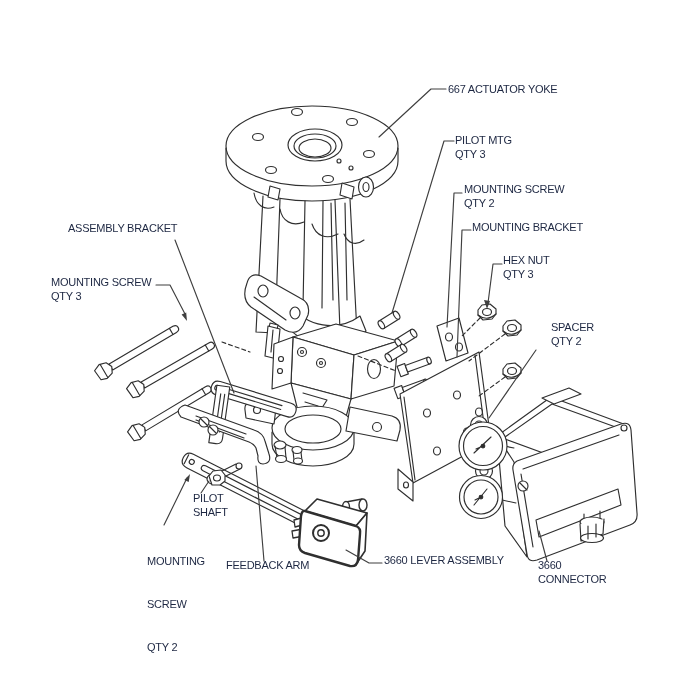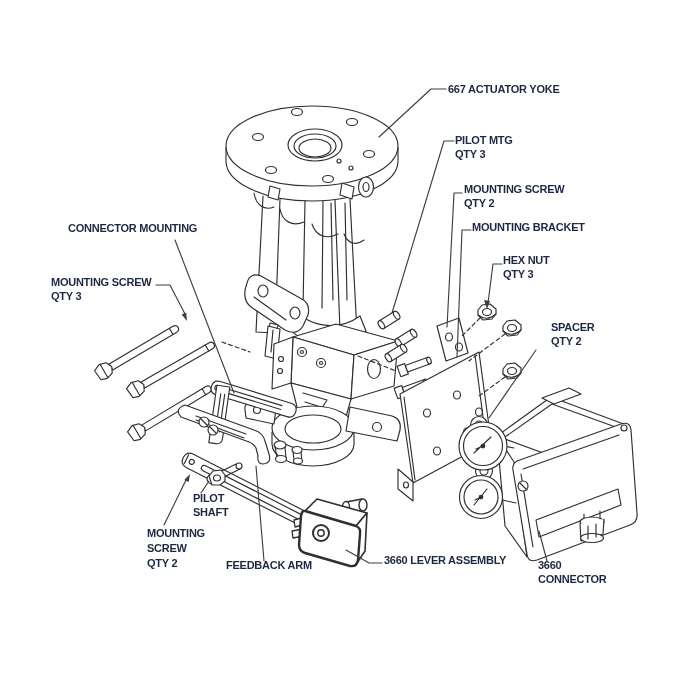--- a/index.html
+++ b/index.html
@@ -1,22 +1,22 @@
 <!DOCTYPE html>
 <html><head>
 <meta charset="utf-8">
 <style>
   html,body{margin:0;padding:0;background:#fff;}
   .stage{position:relative;width:680px;height:680px;background:#ffffff;overflow:hidden;
          font-family:"Liberation Sans",sans-serif;}
   .stage svg{position:absolute;left:0;top:0;}
-  .callout{position:absolute;color:#1d2742;font-weight:bold;font-size:11px;
+  .callout{position:absolute;color:#1d2742;font-weight:normal;font-size:11px;
            line-height:13.5px;letter-spacing:-0.25px;white-space:nowrap;}
   .callout span{display:block;}
-  .lh15 span{line-height:15px;}
+  .lh15 span{line-height:15px;margin-top:28px;}
 </style>
 </head>
 <body>
 
 <div class="stage">
 
 <svg width="680" height="680" viewBox="0 0 680 680" fill="none" stroke="#2f2f2f" stroke-width="1.15" stroke-linecap="round" stroke-linejoin="round">
 
   <g>
     <path d="M263,196 L256,332 M280,199 L275,333 M256,332 L275,333"></path>
@@ -303,21 +303,21 @@
   </div>
   <div class="callout" style="left:503px;top:254px;">
     <span>HEX NUT</span>
     <span>QTY 3</span>
   </div>
   <div class="callout" style="left:551px;top:321px;">
     <span>SPACER</span>
     <span>QTY 2</span>
   </div>
   <div class="callout" style="left:68px;top:222px;">
-    <span>CONNECTOR MOUNTING</span>
+    <span>ASSEMBLY BRACKET</span>
   </div>
   <div class="callout" style="left:51px;top:276px;">
     <span>MOUNTING SCREW</span>
     <span>QTY 3</span>
   </div>
   <div class="callout" style="left:193px;top:492px;">
     <span>PILOT</span>
     <span>SHAFT</span>
   </div>
   <div class="callout lh15" style="left:147px;top:526px;">

